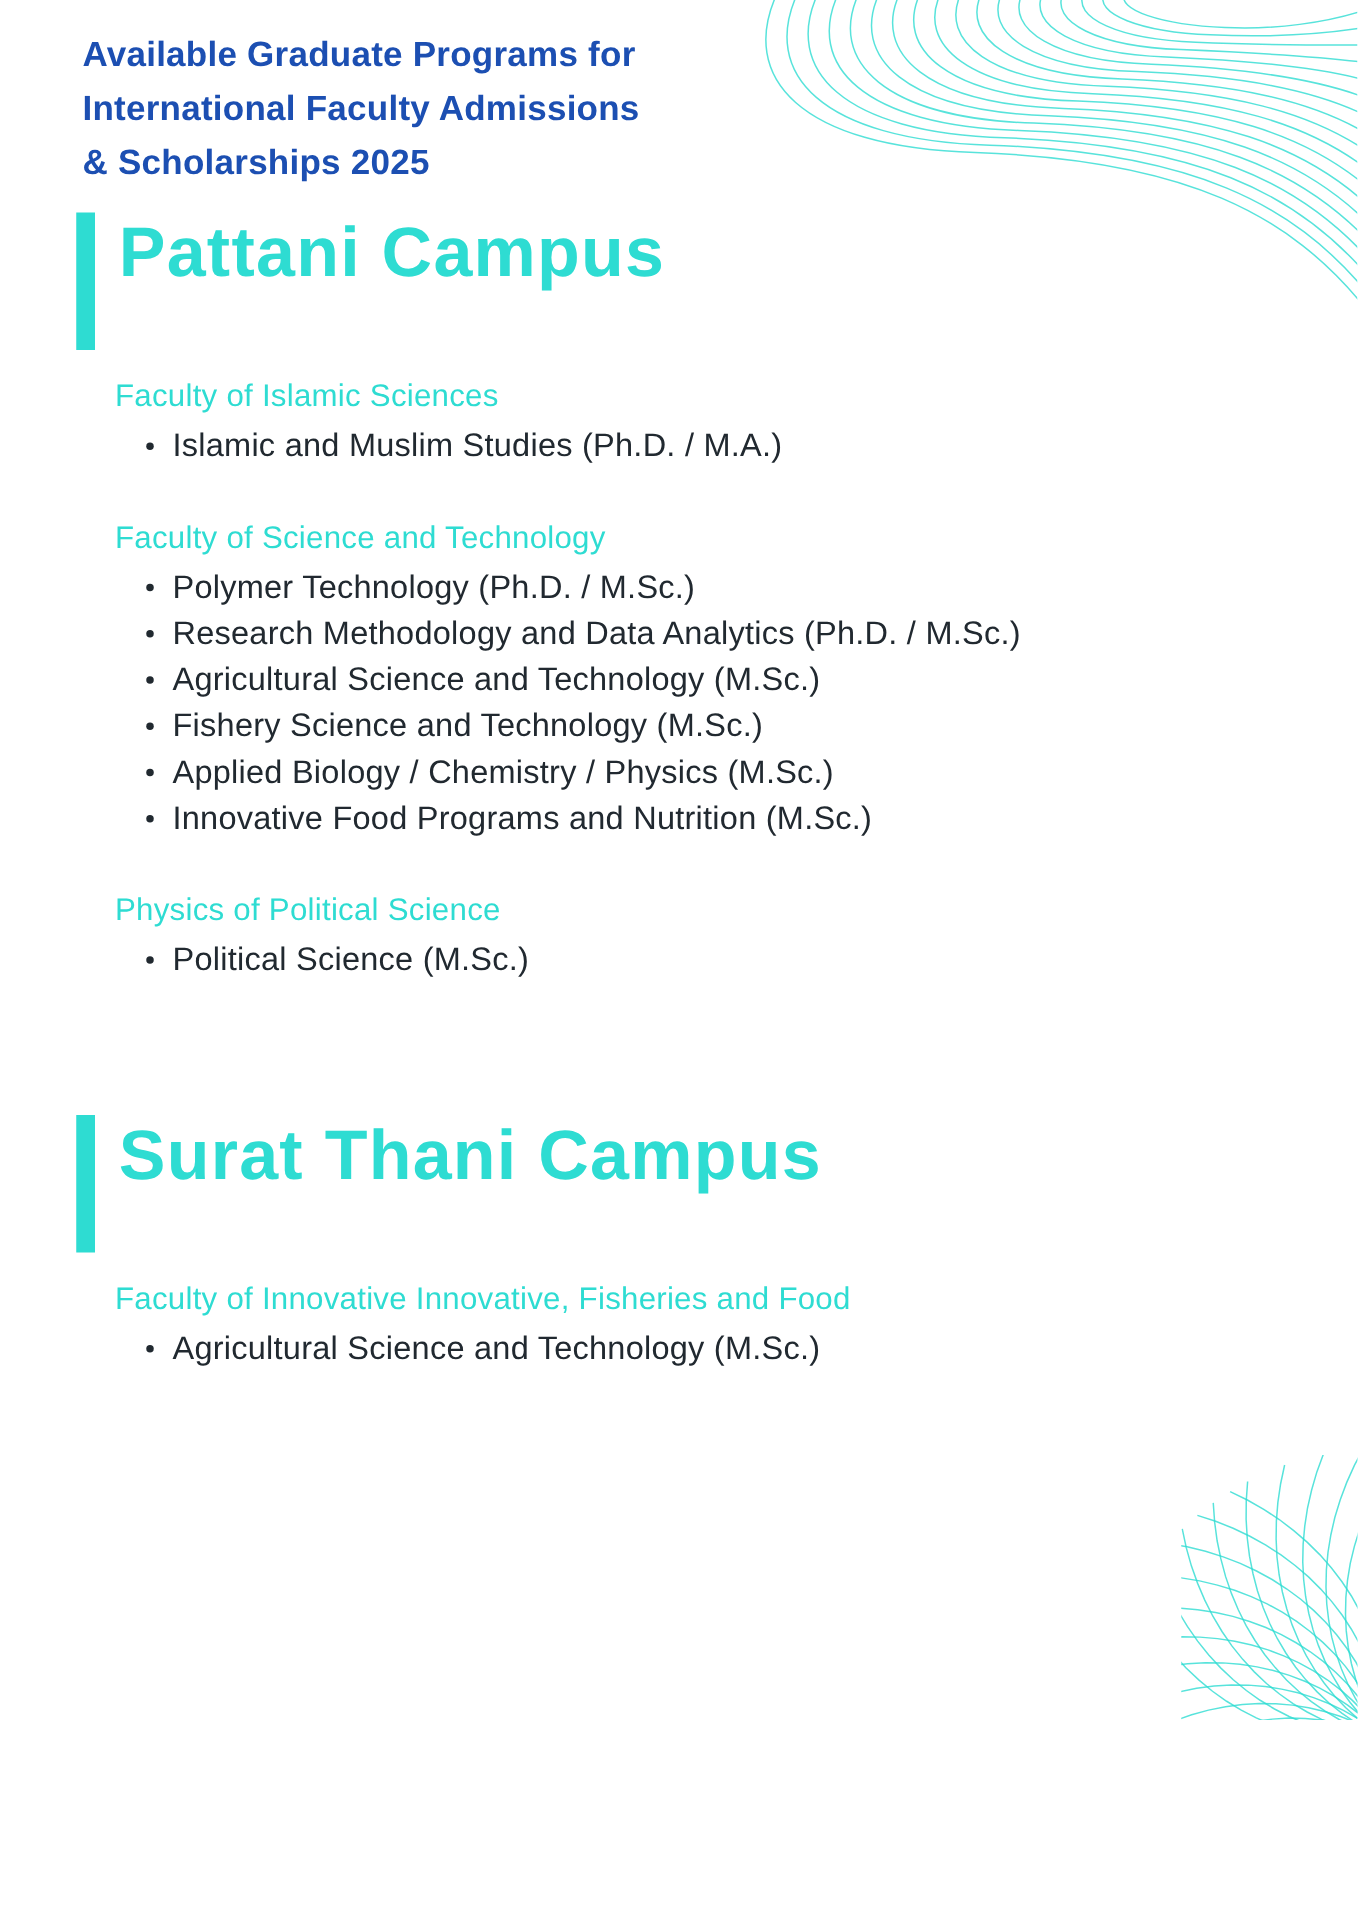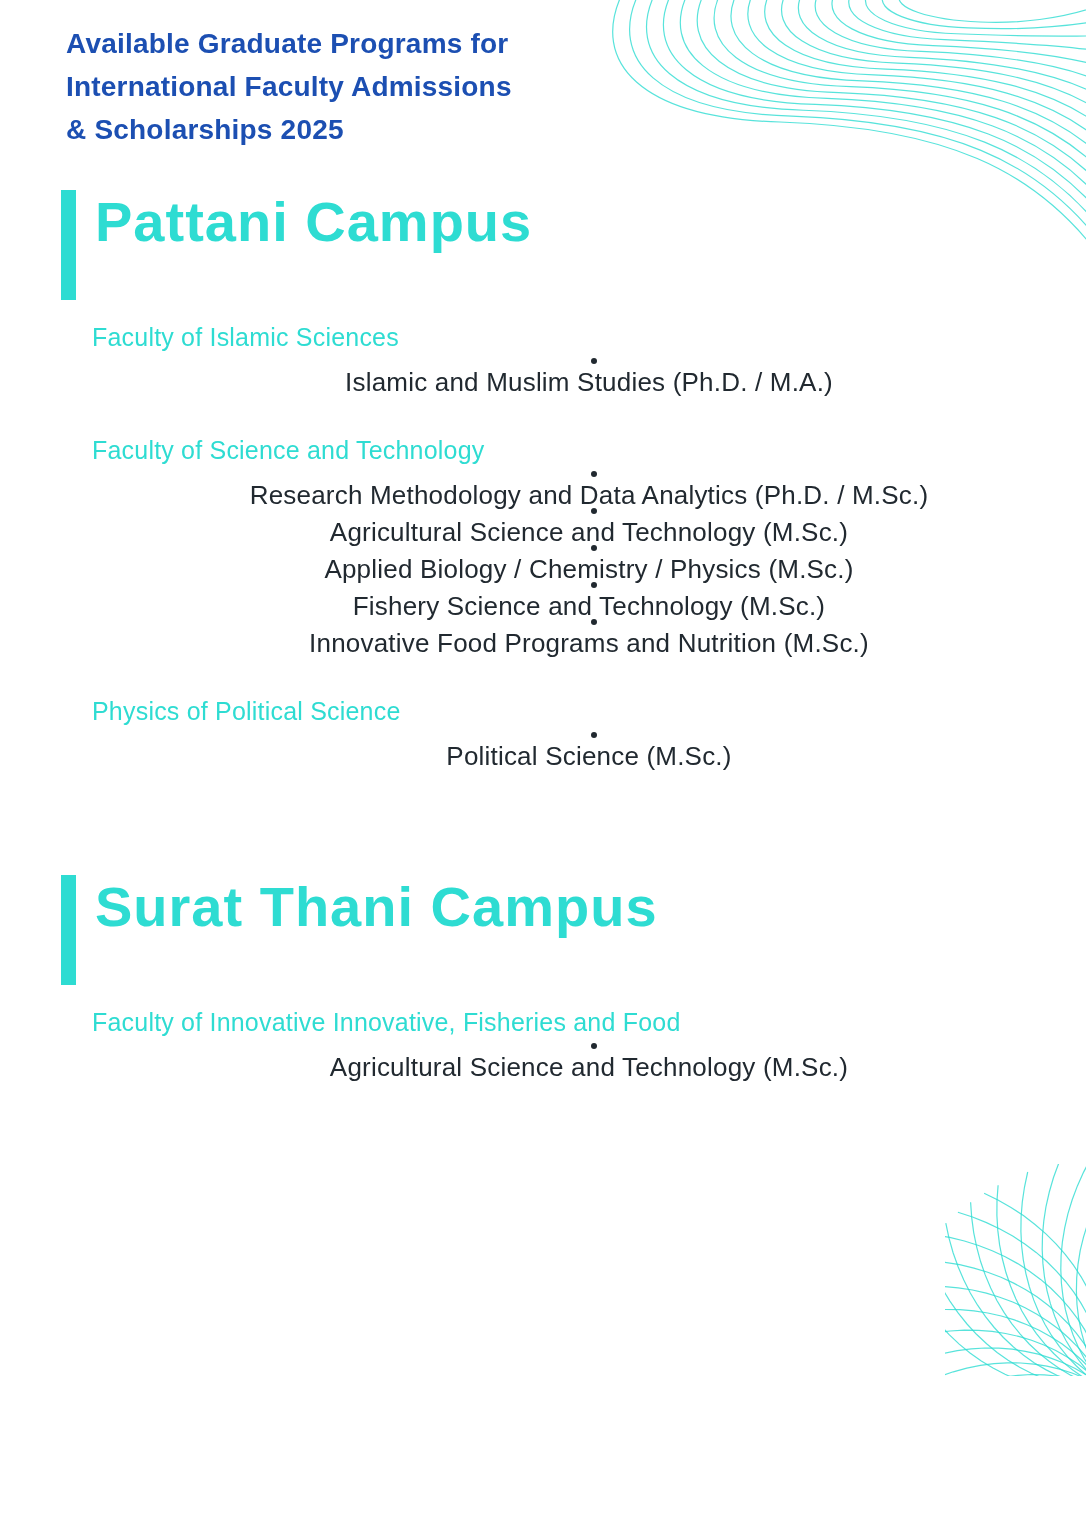--- a/index.html
+++ b/index.html
@@ -16,40 +16,40 @@
   #mesh-bottom { position:absolute; right:0; bottom:0; width:160px; height:212px; pointer-events:none; }
 
   
   .page-header { position:absolute; left:66px; top:22px; }
   .header-line {
     font-size:28px; font-weight:700; line-height:43px;
     color:var(--accent-blue); letter-spacing:0.2px;
   }
 
   
-  .content { position:absolute; left:0; top:170px; width:1086px;margin-top:20px; }
+  .content { position:absolute; left:0; top:170px; width:1086px; }
 
   .campus-section + .campus-section { margin-top:106px; }
 
   .title-row { display:flex; align-items:flex-start; margin-left:61px; }
   .title-bar { width:15px; height:110px; background:var(--accent-teal); flex:none; }
   .campus-title {
     margin:0 0 0 19px; padding-top:2px;
     font-size:56px; font-weight:700; line-height:60px; letter-spacing:1px;
     color:var(--accent-teal);
   }
 
   .faculties { margin:22px 0 0 92px; }
   .faculty + .faculty { margin-top:40px; }
   .faculty-name {
     margin:0; font-size:25px; font-weight:400; line-height:30px;
     color:var(--accent-teal); letter-spacing:0.2px;
   }
   .programs { list-style:none; margin:6px 0 0 0; padding:0; }
-  .program { display:flex; align-items:center; height:37px;flex-direction:column; }
+  .program { display:flex; align-items:center; height:37px; }
   .dot {
     width:6px; height:6px; border-radius:50%;
     background:var(--text-dark); margin:0 15px 0 25px; flex:none;
   }
   .program-text { font-size:26px; line-height:37px; color:var(--text-dark); letter-spacing:0.2px; }
 </style>
 </head>
 <body>
 
 <div class="page">
@@ -124,39 +124,43 @@
   <li class="program">
     <span class="dot"></span>
     <span class="program-text">Islamic and Muslim Studies (Ph.D. / M.A.)</span>
   </li>
 </ul>
   </div>
 
   <div class="faculty">
     <h3 class="faculty-name">Faculty of Science and Technology</h3>
     <ul class="programs">
+  <li class="program">
+    <span class="dot"></span>
+    <span class="program-text">Polymer Technology (Ph.D. / M.Sc.)</span>
+  </li>
 
   <li class="program">
     <span class="dot"></span>
     <span class="program-text">Research Methodology and Data Analytics (Ph.D. / M.Sc.)</span>
   </li>
 
   <li class="program">
     <span class="dot"></span>
     <span class="program-text">Agricultural Science and Technology (M.Sc.)</span>
   </li>
 
   <li class="program">
     <span class="dot"></span>
+    <span class="program-text">Fishery Science and Technology (M.Sc.)</span>
+  </li>
+
+  <li class="program">
+    <span class="dot"></span>
     <span class="program-text">Applied Biology / Chemistry / Physics (M.Sc.)</span>
-  </li>
-
-  <li class="program">
-    <span class="dot"></span>
-    <span class="program-text">Fishery Science and Technology (M.Sc.)</span>
   </li>
 
 
   <li class="program">
     <span class="dot"></span>
     <span class="program-text">Innovative Food Programs and Nutrition (M.Sc.)</span>
   </li>
 </ul>
   </div>
 

